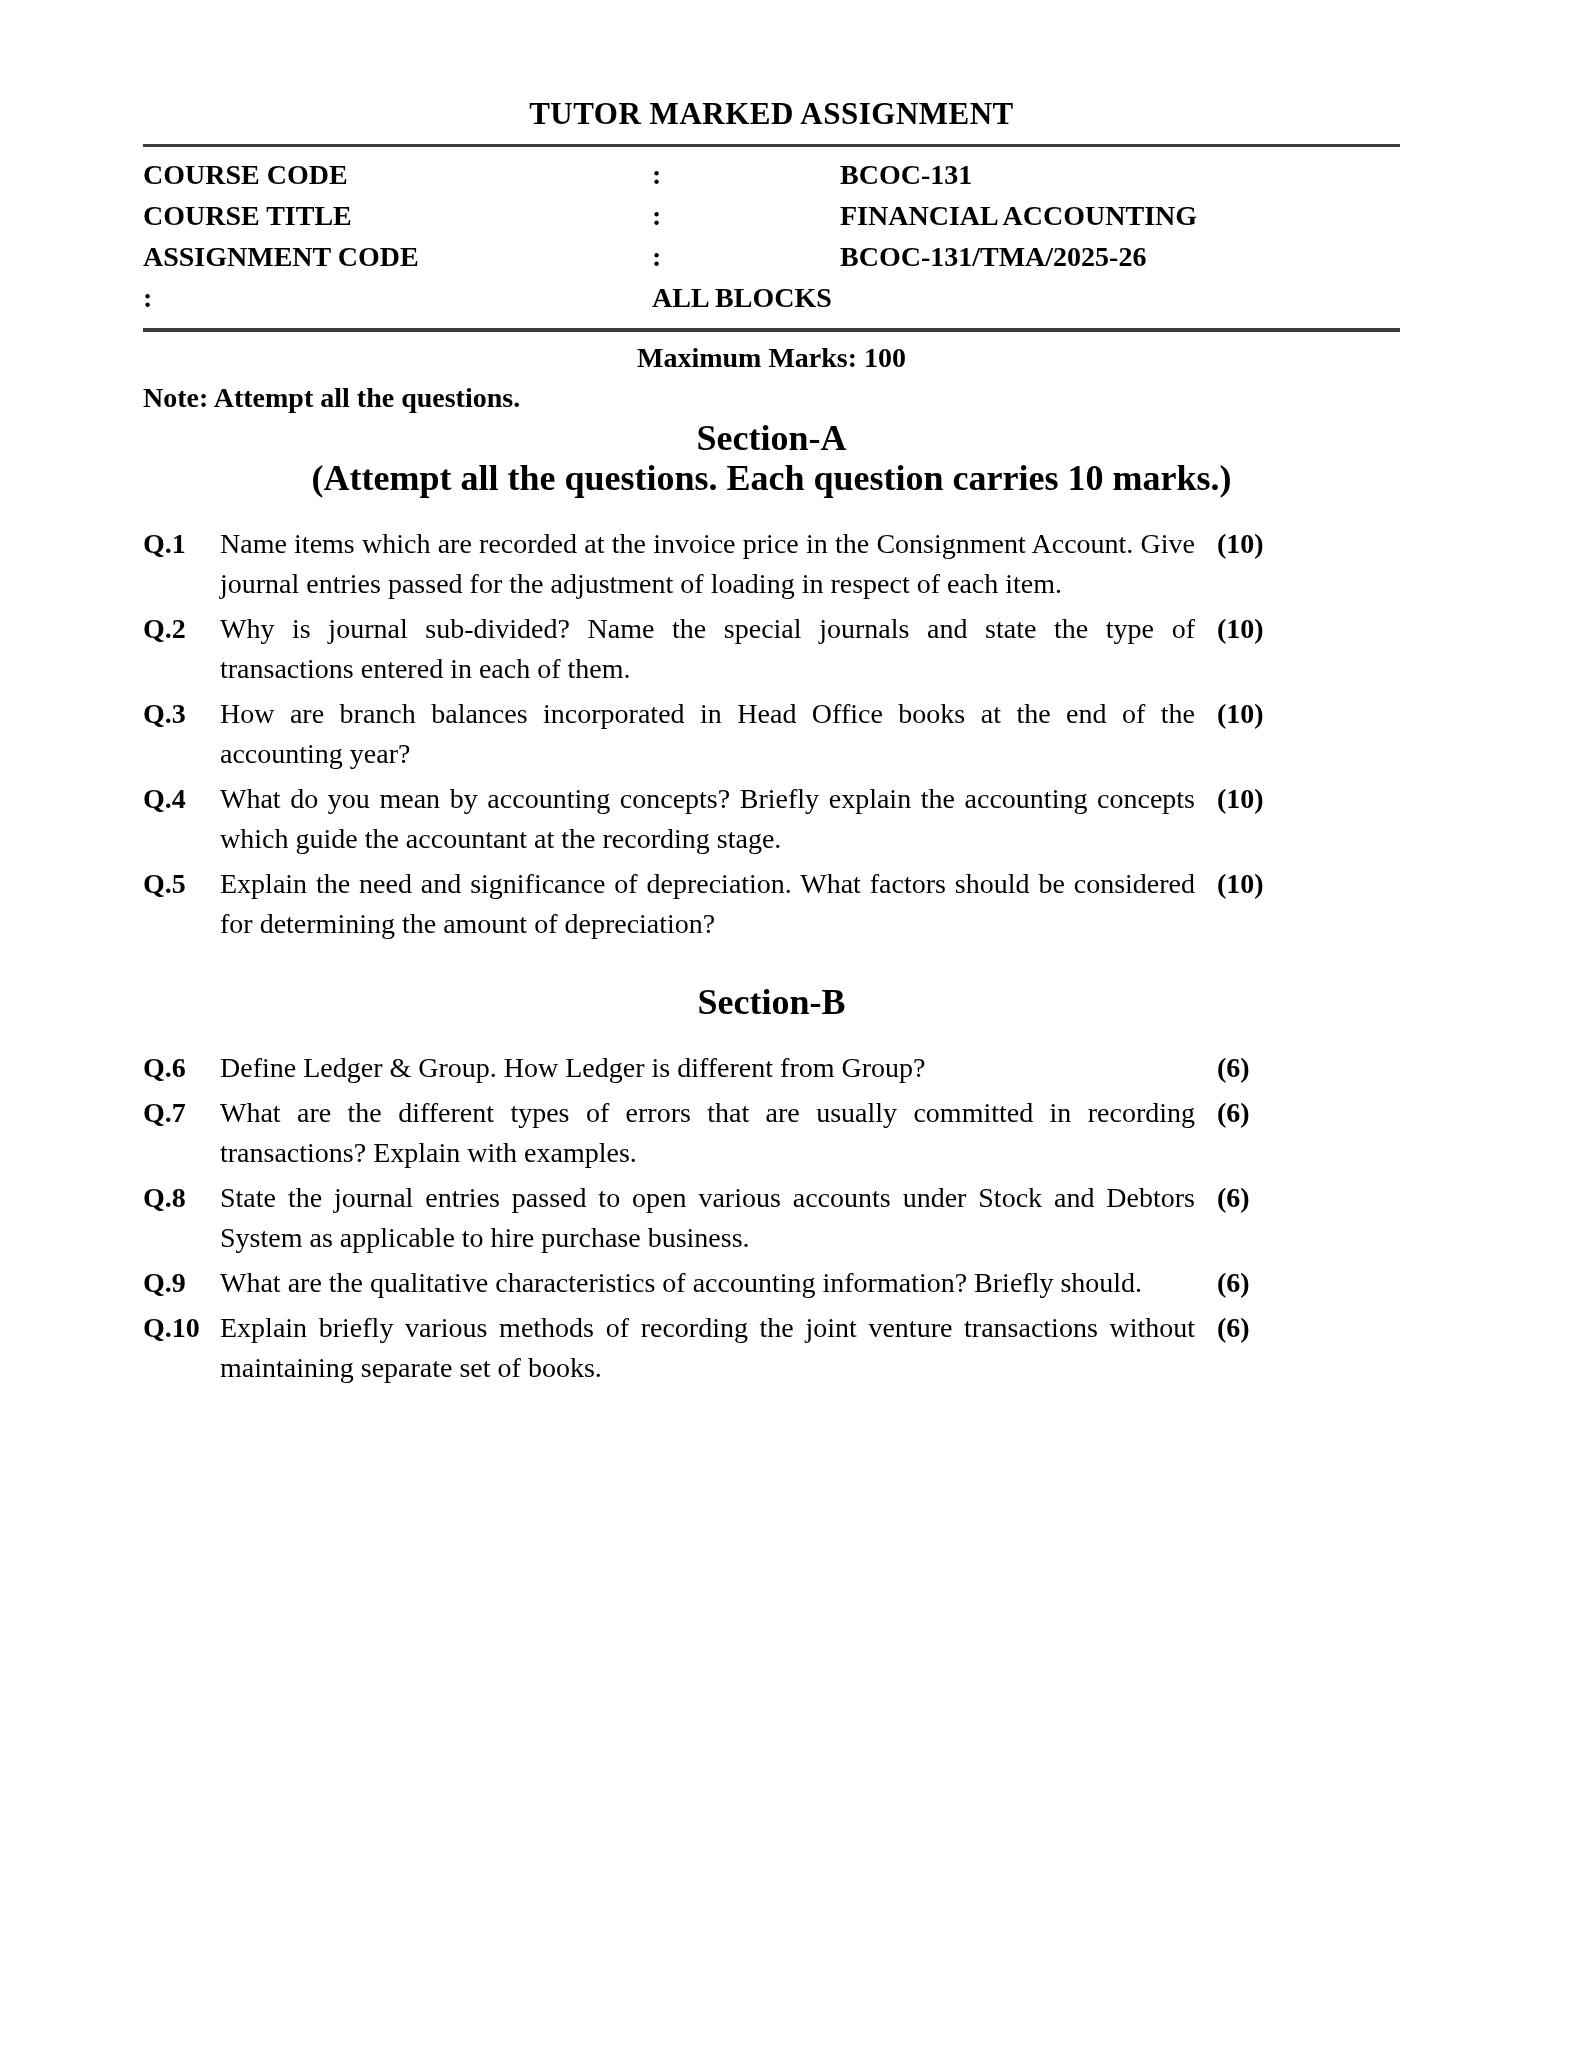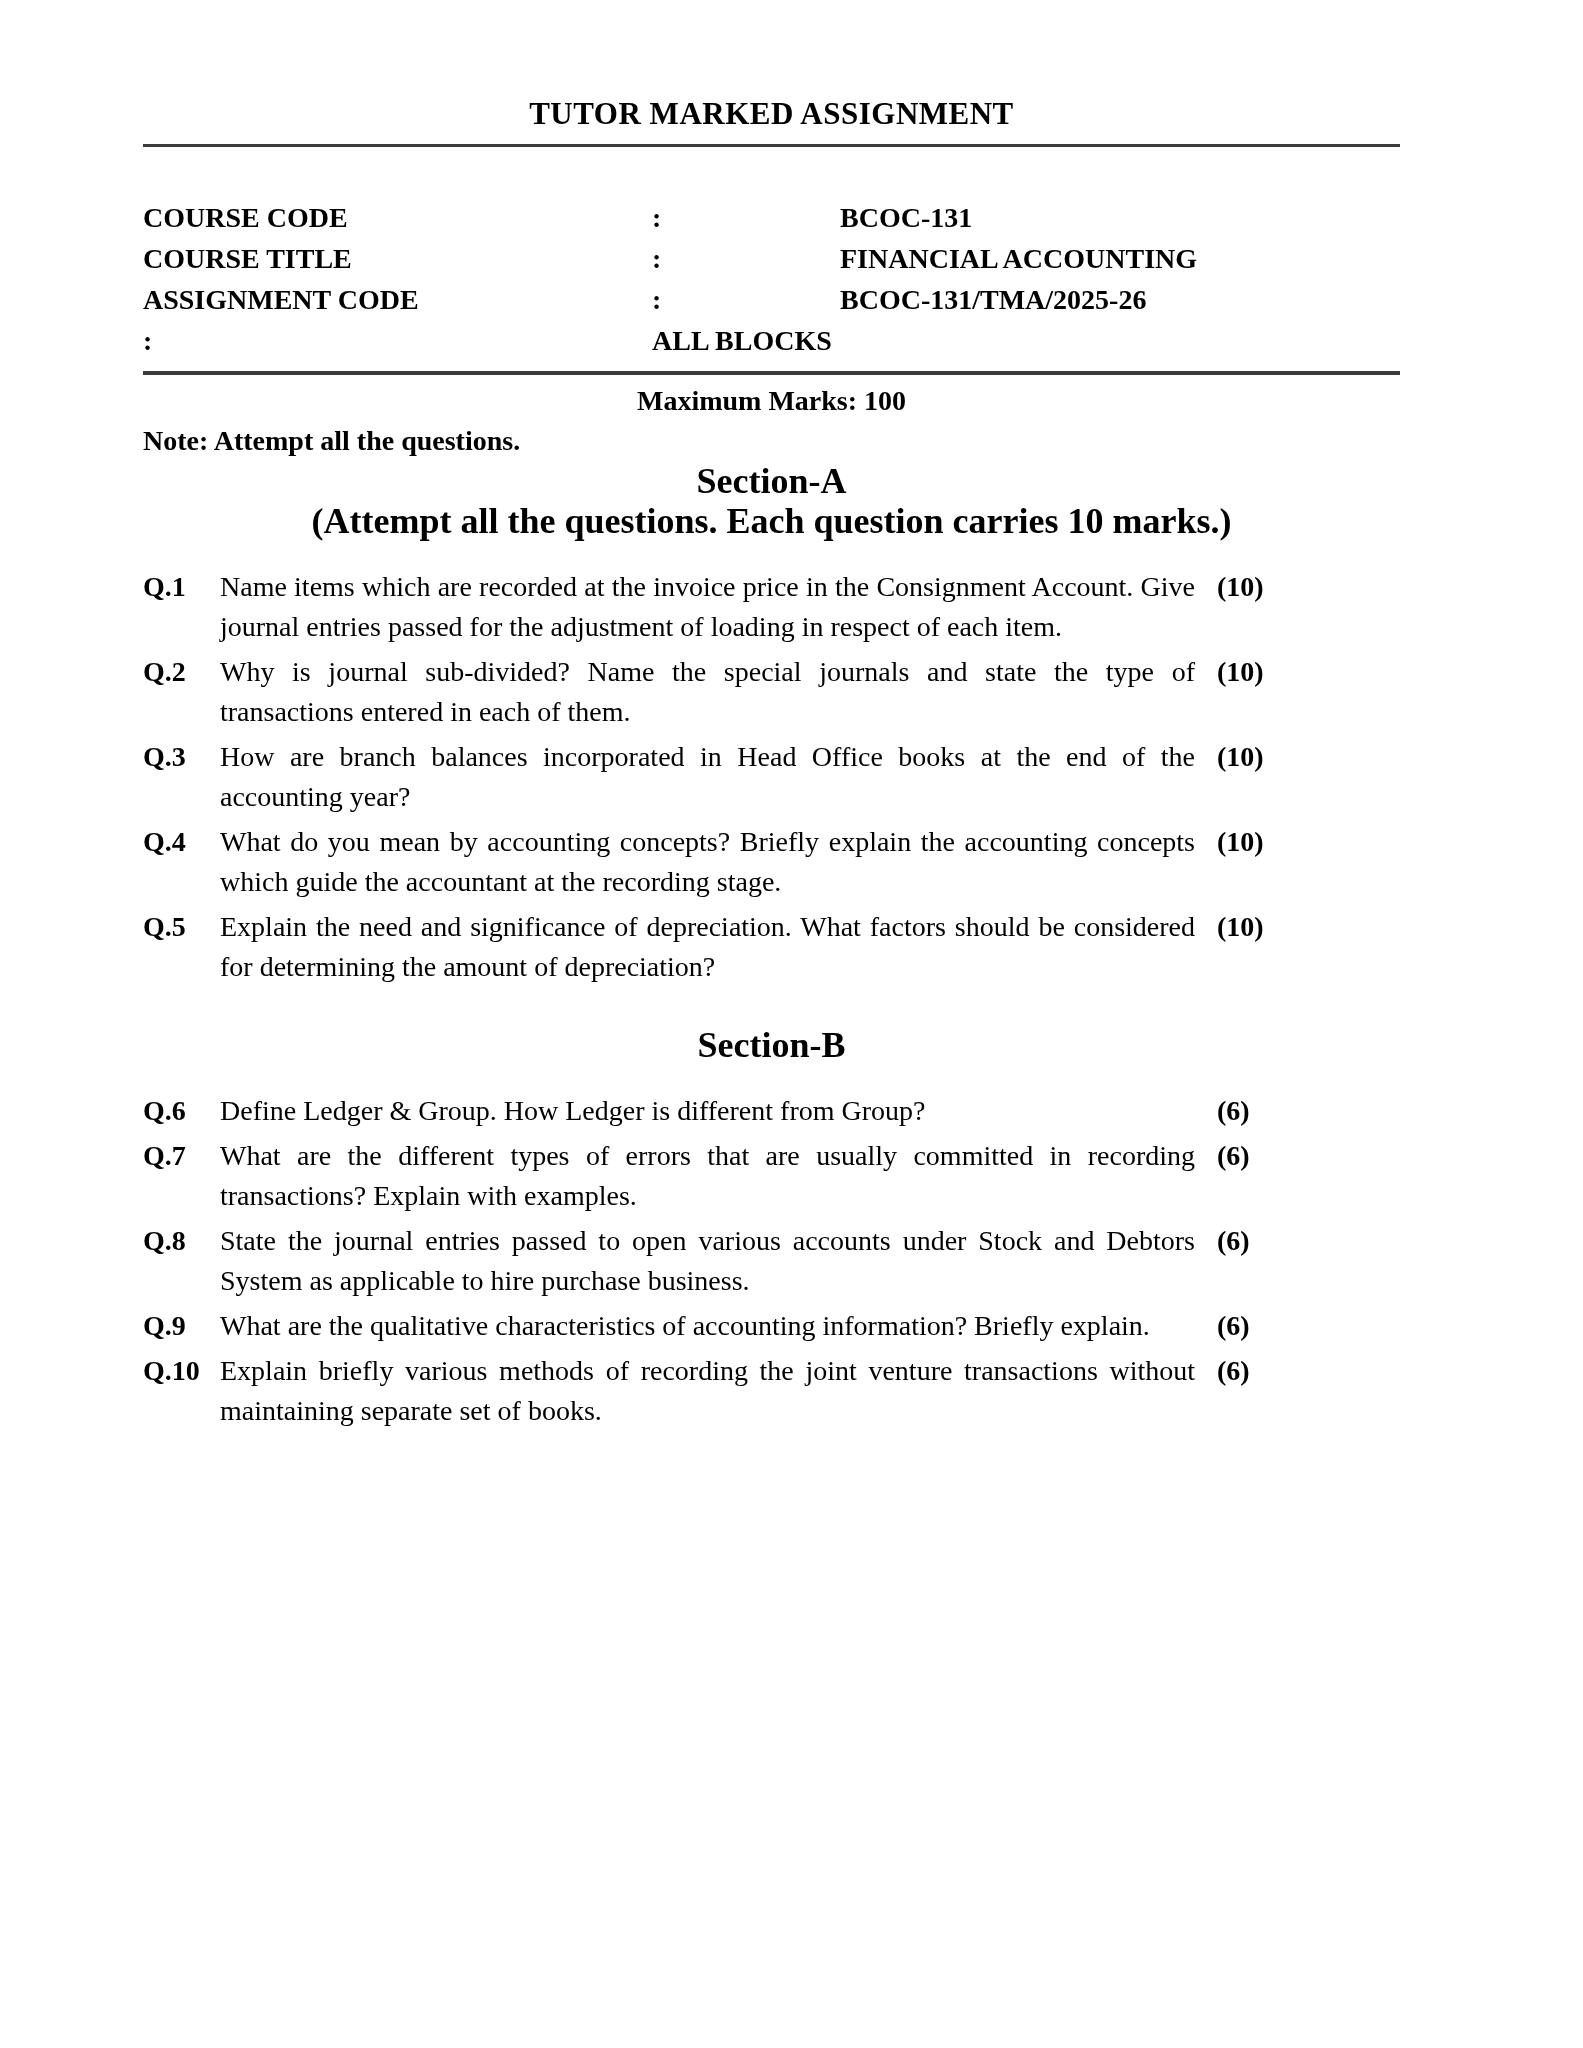--- a/index.html
+++ b/index.html
@@ -23,21 +23,20 @@
     font-weight: bold;
     font-size: 31px;
     line-height: 36px;
     padding: 8px 0 12px 0;
     border-bottom: 3px solid #3b3b3b;
     letter-spacing: 0.5px;
   }
   .header-table {
     border-bottom: 4px solid #3b3b3b;
     padding: 7px 0 10px 0;
-    margin-top: 43px;
   }
   .header-row {
     display: grid;
     grid-template-columns: 509px 188px 1fr;
     font-weight: bold;
     font-size: 28px;
     line-height: 41px;
   }
   .max-marks {
     text-align: center;
@@ -164,21 +163,21 @@
           <span class="q-text">What are the different types of errors that are usually committed in recording transactions? Explain with examples.</span>
           <span class="q-marks">(6)</span>
         </div>
         <div class="q-row">
           <span class="q-num">Q.8</span>
           <span class="q-text">State the journal entries passed to open various accounts under Stock and Debtors System as applicable to hire purchase business.</span>
           <span class="q-marks">(6)</span>
         </div>
         <div class="q-row">
           <span class="q-num">Q.9</span>
-          <span class="q-text">What are the qualitative characteristics of accounting information? Briefly explain.</span>
+          <span class="q-text">What are the qualitative characteristics of accounting information? Briefly should.</span>
           <span class="q-marks">(6)</span>
         </div>
         <div class="q-row">
           <span class="q-num">Q.10</span>
           <span class="q-text">Explain briefly various methods of recording the joint venture transactions without maintaining separate set of books.</span>
           <span class="q-marks">(6)</span>
         </div>
       </div>
     </div>
 

